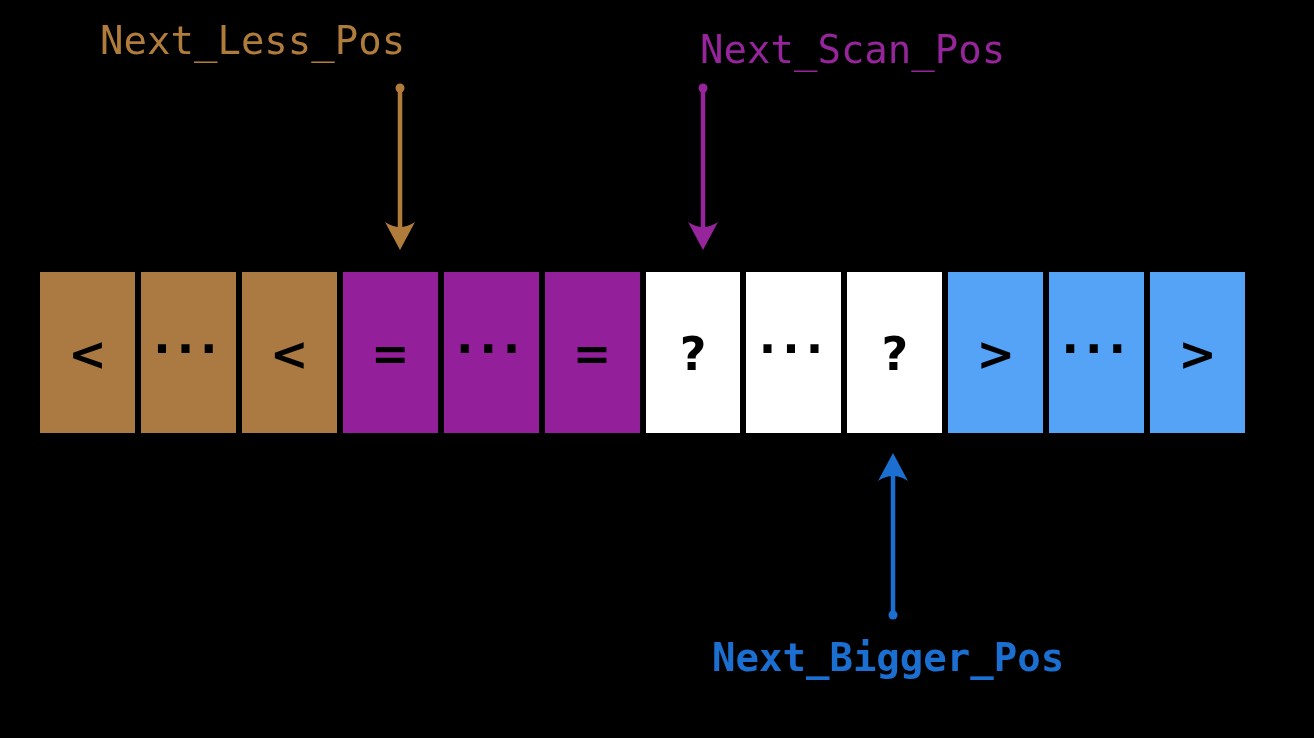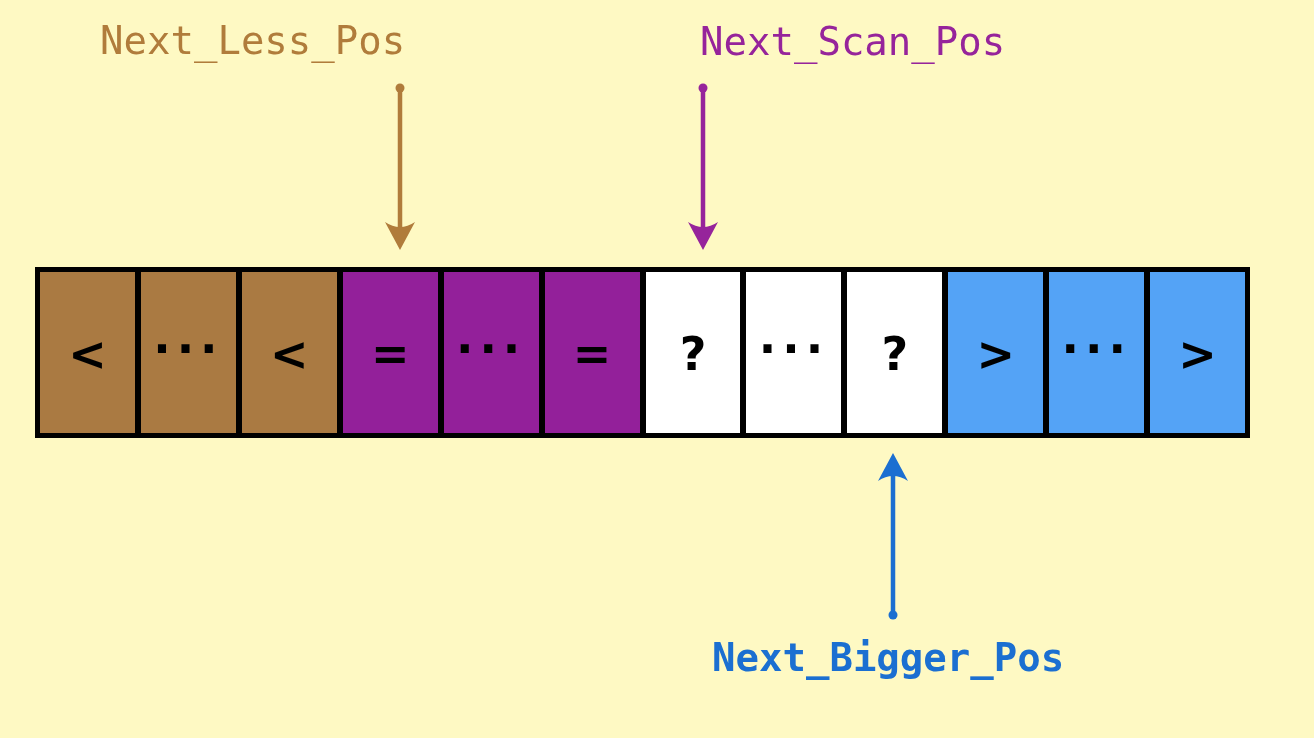--- a/index.html
+++ b/index.html
@@ -4,21 +4,21 @@
 <style>
   html, body {
     margin: 0;
     padding: 0;
     background: #ffffff;
   }
   .canvas {
     position: relative;
     width: 1314px;
     height: 738px;
-    background: #fef9c3;
+    background: #000000;
     overflow: hidden;
     font-family: "DejaVu Sans", sans-serif;
   }
 
   
   .pointer-label {
     position: absolute;
     font-family: "DejaVu Sans Mono", "Liberation Mono", monospace;
     font-size: 39px;
     font-weight: 500;
@@ -73,21 +73,21 @@
     transform: translateY(-4px);
   }
 </style>
 </head>
 <body>
 
 <div class="canvas">
 
   <div class="pointer-label label-less" style="color: rgb(176, 124, 59);">Next_Less_Pos</div>
 
-  <div class="pointer-label label-scan" style="color: rgb(150, 36, 155);">Next_Scan_Pos</div>
+  <div class="pointer-label label-scan" style="color: rgb(150, 36, 155); margin-top: 8px;">Next_Scan_Pos</div>
 
   <div class="pointer-label label-bigger" style="color: rgb(27, 111, 209); font-weight: bold;">Next_Bigger_Pos</div>
 
   <svg class="arrow arrow-less" width="40" height="180" viewBox="0 0 40 180">
     <circle cx="20" cy="10" r="4.5" fill="#B07C3B"></circle>
     <line x1="20" y1="10" x2="20" y2="158" stroke-width="4.5" stroke-linecap="round" stroke="#B07C3B"></line>
     <path d="M20,172 L5,144 Q20,154 35,144 Z" fill="#B07C3B"></path>
   </svg>
 
   <svg class="arrow arrow-scan" width="40" height="180" viewBox="0 0 40 180">

